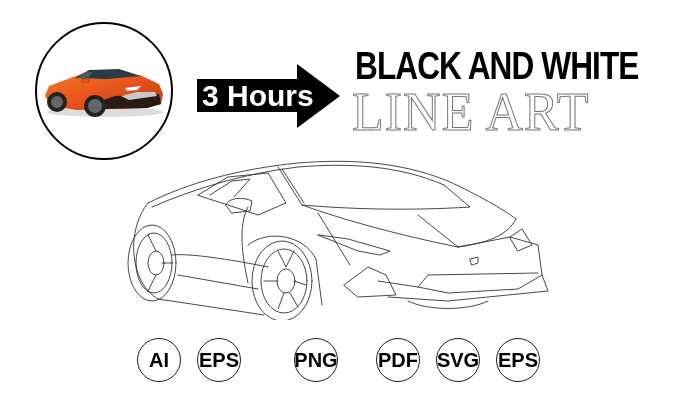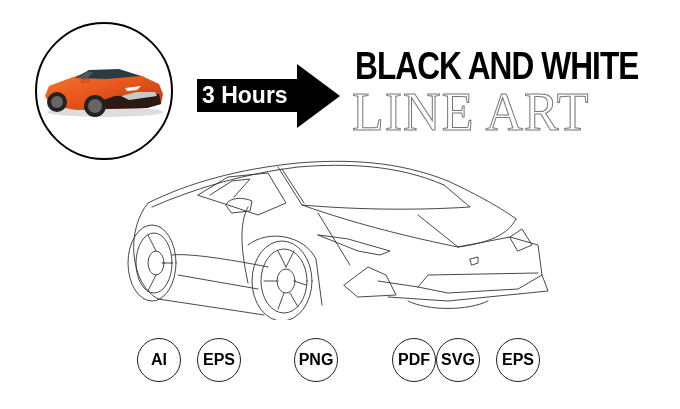--- a/index.html
+++ b/index.html
@@ -1,25 +1,25 @@
 <!DOCTYPE html>
 <html><head>
 <meta charset="utf-8">
 <style>
   html, body { margin:0; padding:0; background:#ffffff; }
   body { width:680px; height:409px; position:relative; overflow:hidden; font-family:"Liberation Sans", sans-serif; }
   .abs { position:absolute; }
   .photo-circle { left:35px; top:22px; width:138px; height:138px; border:2.5px solid #000; border-radius:50%; box-sizing:border-box; background:#fff; overflow:hidden; }
   .arrow-body { left:197px; top:79px; width:101px; height:33px; background:#000; }
-  .arrow-label { left:202px; top:80px; color:#fff; font-weight:bold; font-size:23px; line-height:31px; letter-spacing:0; }
+  .arrow-label { left:202px; top:80px; color:#fff; font-weight:bold; font-size:30px; line-height:31px; letter-spacing:0; }
   .arrow-head { left:297px; top:64px; width:0; height:0; border-top:32px solid transparent; border-bottom:32px solid transparent; border-left:43px solid #000; }
   .title-line1 { left:355px; top:44px; font-family:"Liberation Sans", sans-serif; font-weight:bold; font-size:34px; line-height:36px; letter-spacing:-1px; transform:scaleX(0.93) scaleY(1.15); transform-origin:left top; color:#000; white-space:nowrap; }
   .title-line2 { left:352px; top:84px; font-family:"Liberation Serif", serif; font-size:52px; line-height:54px; color:#fff; -webkit-text-stroke:1px #777; letter-spacing:1px; white-space:nowrap; transform:scaleY(1.05); transform-origin:left top; }
   .format-row { left:136px; top:338px; width:410px; height:46px; }
-  .fmt { position:absolute; top:0; width:44px; height:44px; border:1.3px solid #222; border-radius:50%; box-sizing:border-box; display:flex; align-items:center; justify-content:center; font-weight:bold; font-size:16px; color:#000; background:#fff; }
+  .fmt { position:absolute; top:0; width:44px; height:44px; border:1.3px solid #222; border-radius:50%; box-sizing:border-box; display:flex; align-items:center; justify-content:center; font-weight:bold; font-size:20px; color:#000; background:#fff; }
   svg { display:block; }
 </style>
 </head>
 <body>
 
 <div class="abs photo-circle">
   <svg width="134" height="134" viewBox="0 0 134 134">
     <defs>
       <linearGradient id="body" x1="0" y1="0" x2="1" y2="1">
         <stop offset="0" stop-color="#f47a2a"></stop>
@@ -105,16 +105,16 @@
     <path d="M130 90 C150 74 186 80 198 104 L204 150"></path>
 
     <path d="M290 146 C310 156 350 156 370 146"></path>
   </svg>
 </div>
 
 <div class="abs format-row">
   <div class="fmt" style="left:1px;">AI</div>
   <div class="fmt" style="left:61px;">EPS</div>
   <div class="fmt" style="left:121px;margin-left:37px;">PNG</div>
-  <div class="fmt" style="left:240px;margin-left:16px;">PDF</div>
+  <div class="fmt" style="left:240px;">PDF</div>
   <div class="fmt" style="left:300px;">SVG</div>
   <div class="fmt" style="left:360px;">EPS</div>
 </div>
 
 </body></html>

